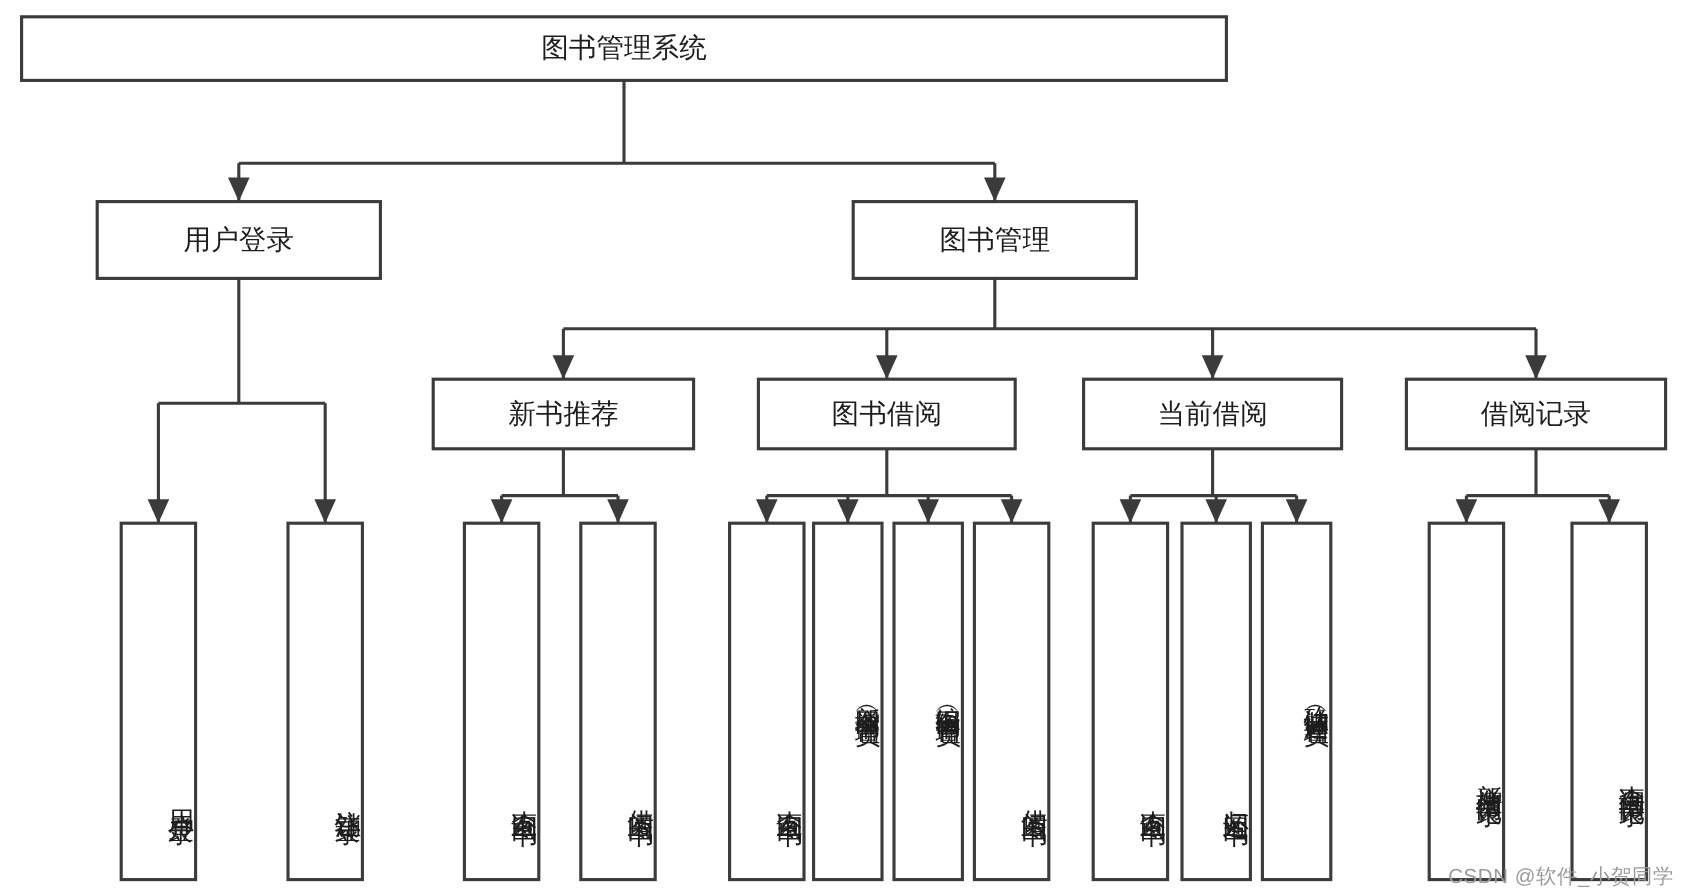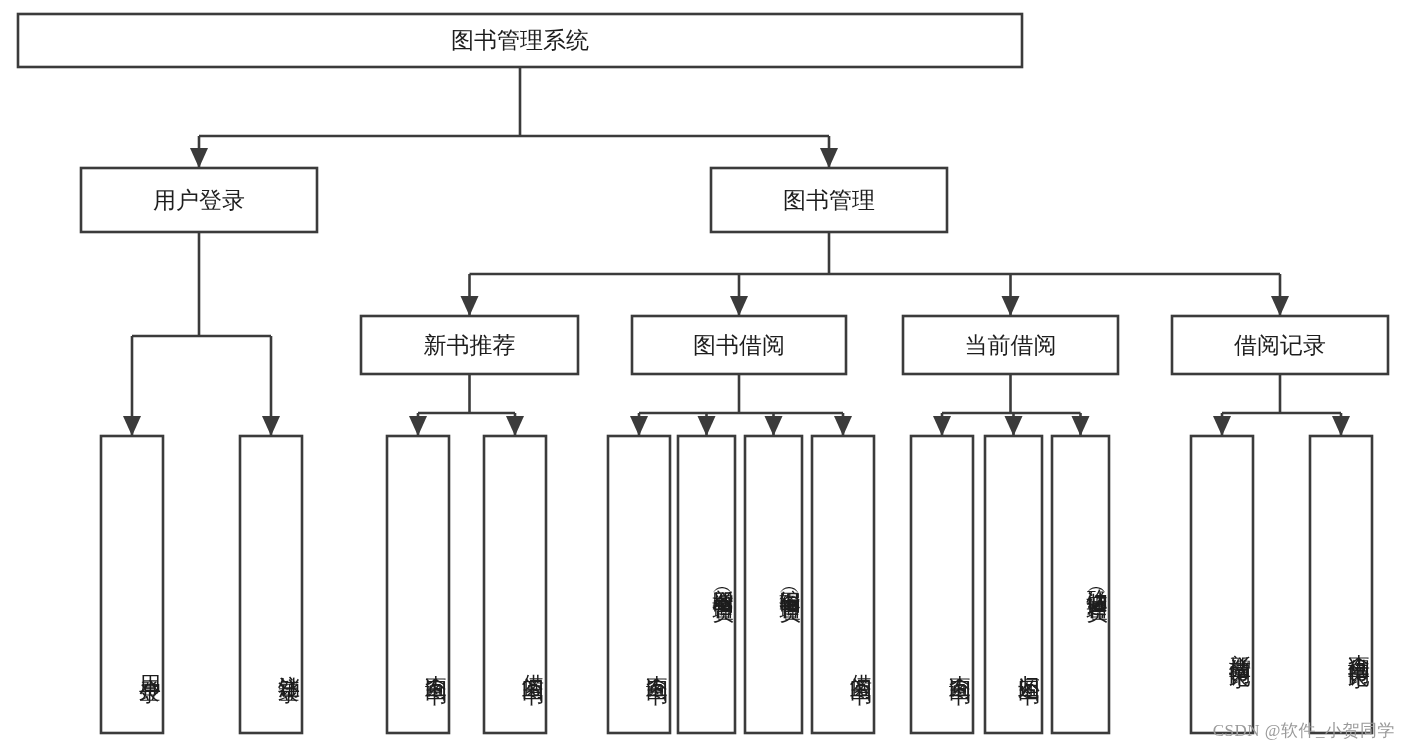--- a/index.html
+++ b/index.html
@@ -61,21 +61,21 @@
     white-space: nowrap;
     display: flex;
     align-items: flex-start;
     justify-content: center;
     pointer-events: none;
   }
   .watermark {
     position: absolute;
     right: 10px;
     bottom: 5px;
-    font-family: Liberation Serif, serif;
+    font-family: Liberation Sans, sans-serif;
     font-size: 17px;
     color: #9a9a9a;
     white-space: nowrap;
     letter-spacing: 0.5px;
   }
 </style>
 </head>
 <body>
 
 <div id="diagram-root">

